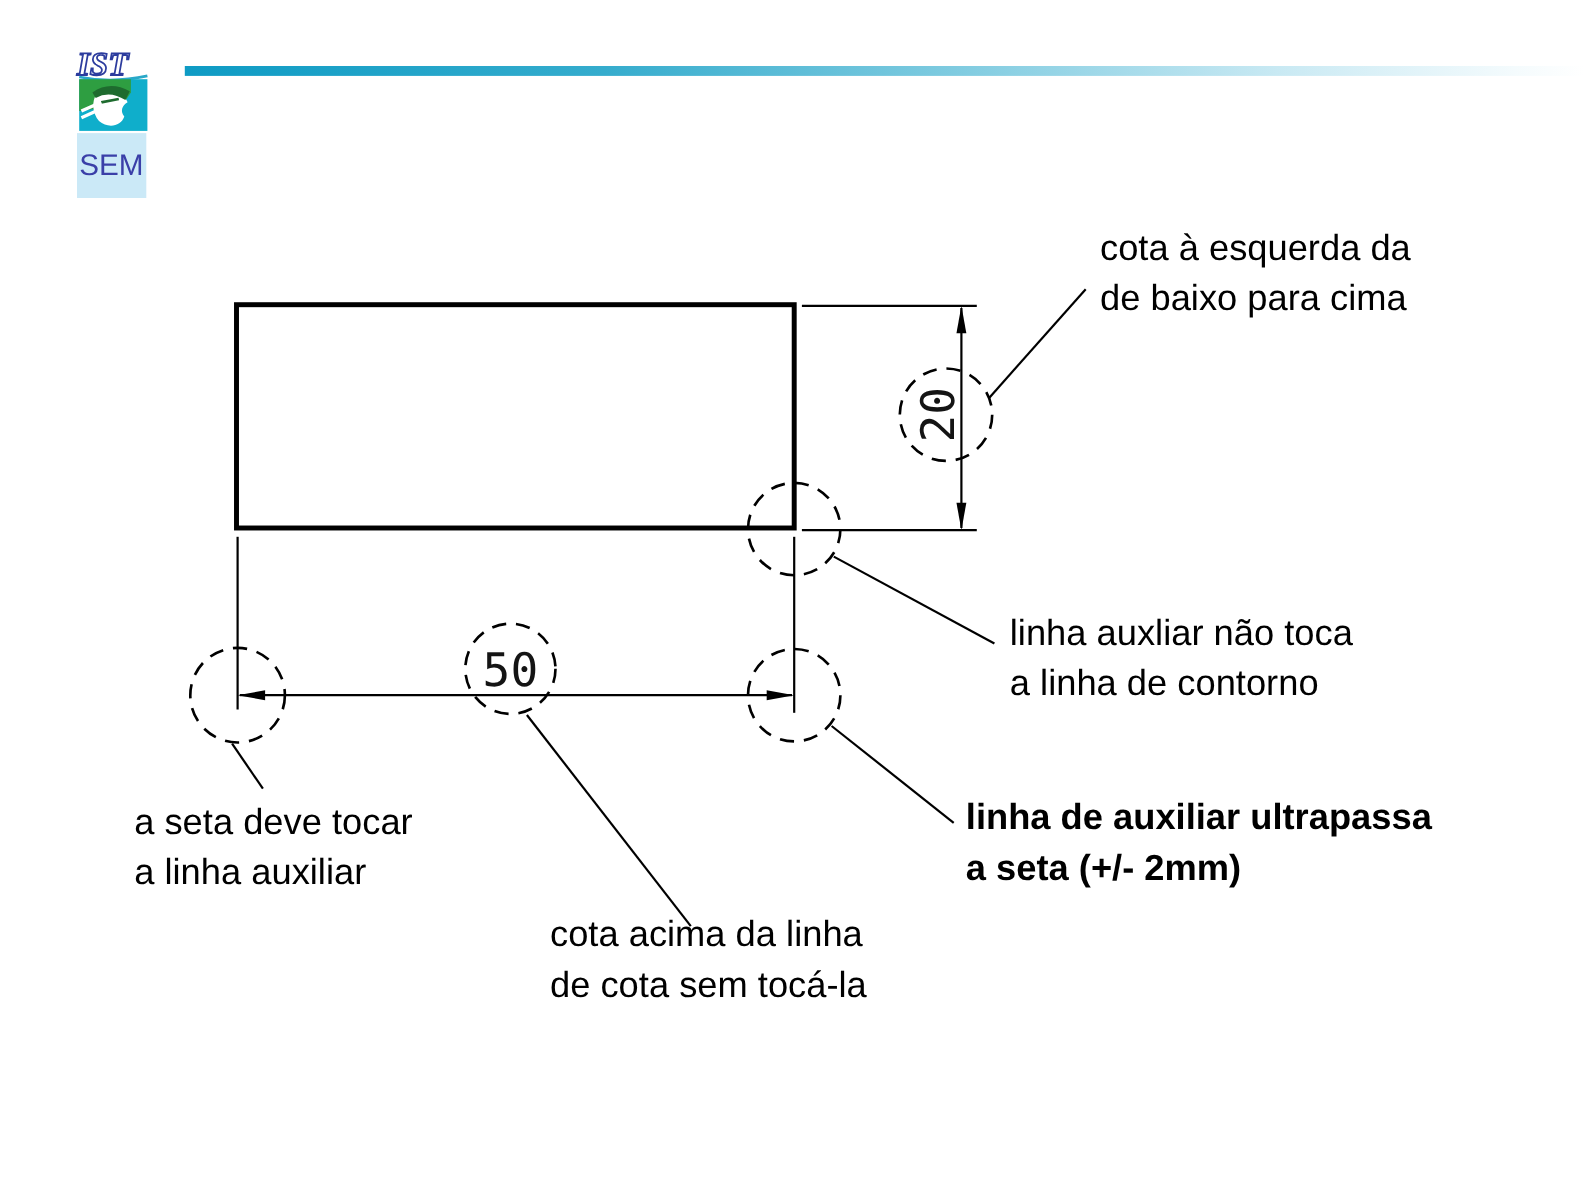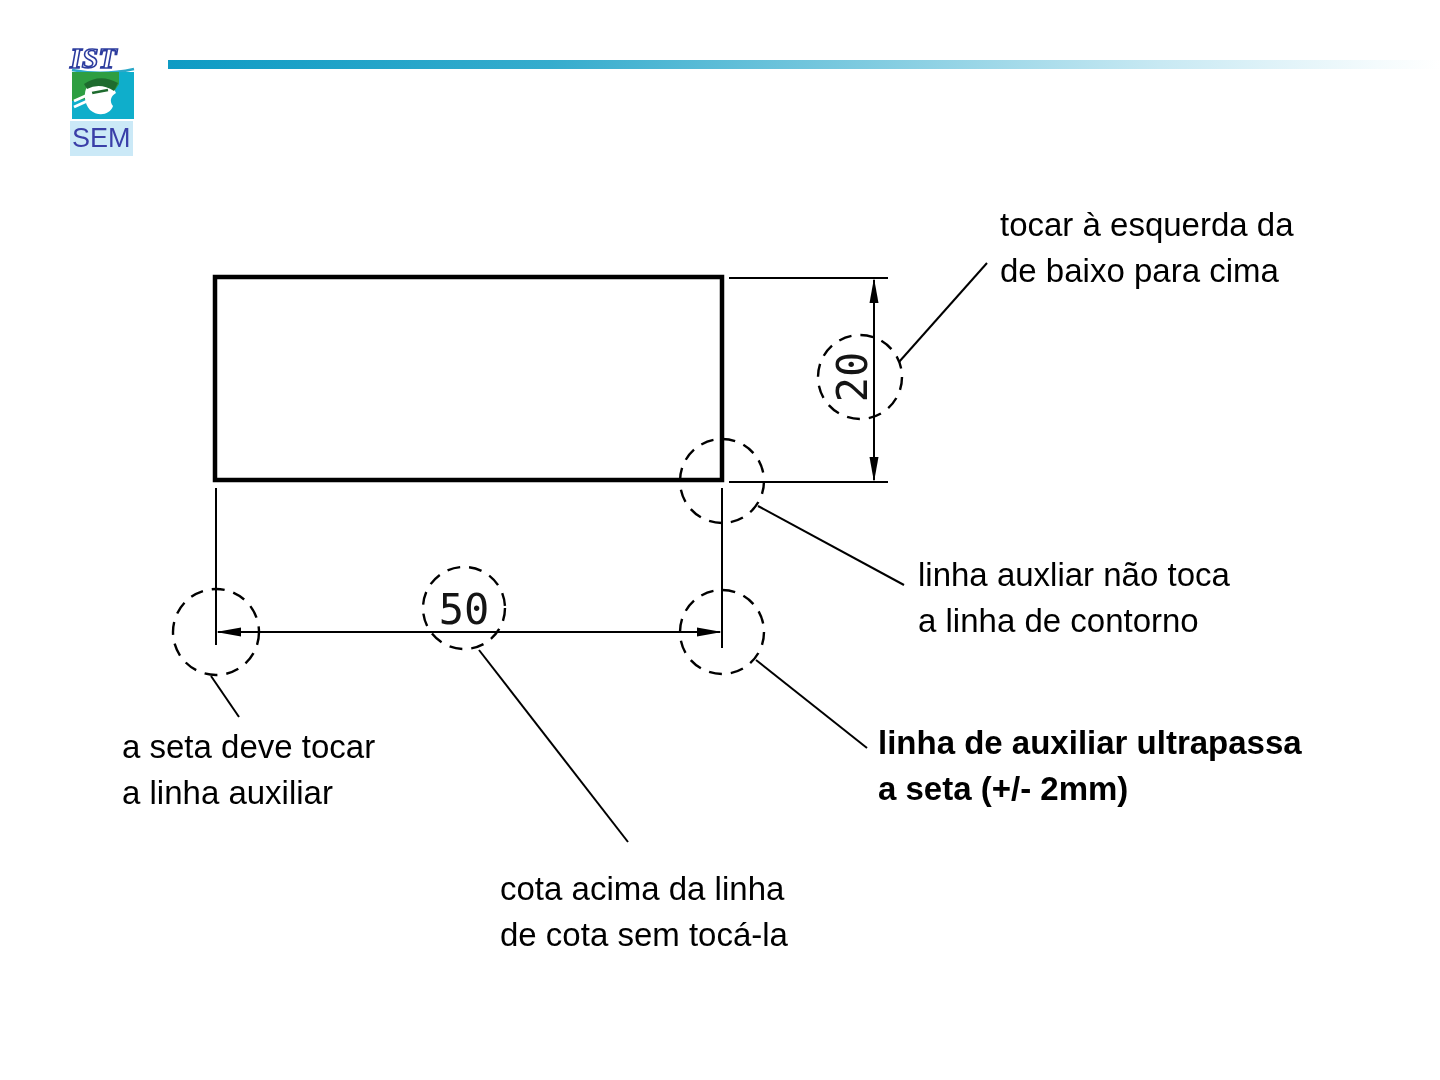--- a/index.html
+++ b/index.html
@@ -26,21 +26,21 @@
     background: linear-gradient(to right, #0E9BC4 0%, #2FA9CB 35%, #8FD0E3 70%, #E2F3F9 92%, #ffffff 100%);
   }
   .logo-block { position: absolute; left: 66px; top: 42px; width: 80px; }
   .sem-label {
     position: absolute;
     left: 70px; top: 121px;
     background: #CBE9F7;
     color: #3A3FA8;
     font-size: 27px;
     line-height: 27px;
-    padding: 4px 2px;
+    padding: 16px 2px;
     letter-spacing: 0px;
   }
   
   .annotation {
     position: absolute;
     font-size: 33px;
     line-height: 46px;
     white-space: nowrap;
     color: #000;
   }
@@ -112,35 +112,35 @@
     <line x1="758" y1="506" x2="904" y2="585" stroke="#000" stroke-width="2"></line>
     <line x1="211" y1="676" x2="239" y2="717" stroke="#000" stroke-width="2"></line>
     <line x1="479" y1="650" x2="628" y2="842" stroke="#000" stroke-width="2"></line>
     <line x1="756" y1="660" x2="867" y2="748" stroke="#000" stroke-width="2"></line>
   </svg>
 
   <div class="dim-label" style="left:464px; top:610px;">50</div>
   <div class="dim-label vertical" style="left:853px; top:377px;">20</div>
 
   <div class="annotation" style="left:1000px; top:202px;">
-    <div>tocar à esquerda da</div>
+    <div>cota à esquerda da</div>
     <div>de baixo para cima</div>
   </div>
 
   <div class="annotation" style="left:918px; top:552px;">
     <div>linha auxliar não toca</div>
     <div>a linha de contorno</div>
   </div>
 
   <div class="annotation" style="left:122px; top:724px;">
     <div>a seta deve tocar</div>
     <div>a linha auxiliar</div>
   </div>
 
-  <div class="annotation" style="left:500px; top:866px;">
+  <div class="annotation" style="left:500px; top:826px;">
     <div>cota acima da linha</div>
     <div>de cota sem tocá-la</div>
   </div>
 
   <div class="annotation" style="left:878px; top:720px;font-weight:bold;">
     <div>linha de auxiliar ultrapassa</div>
     <div>a seta (+/- 2mm)</div>
   </div>
 
   <div class="bottom-bar"></div>

